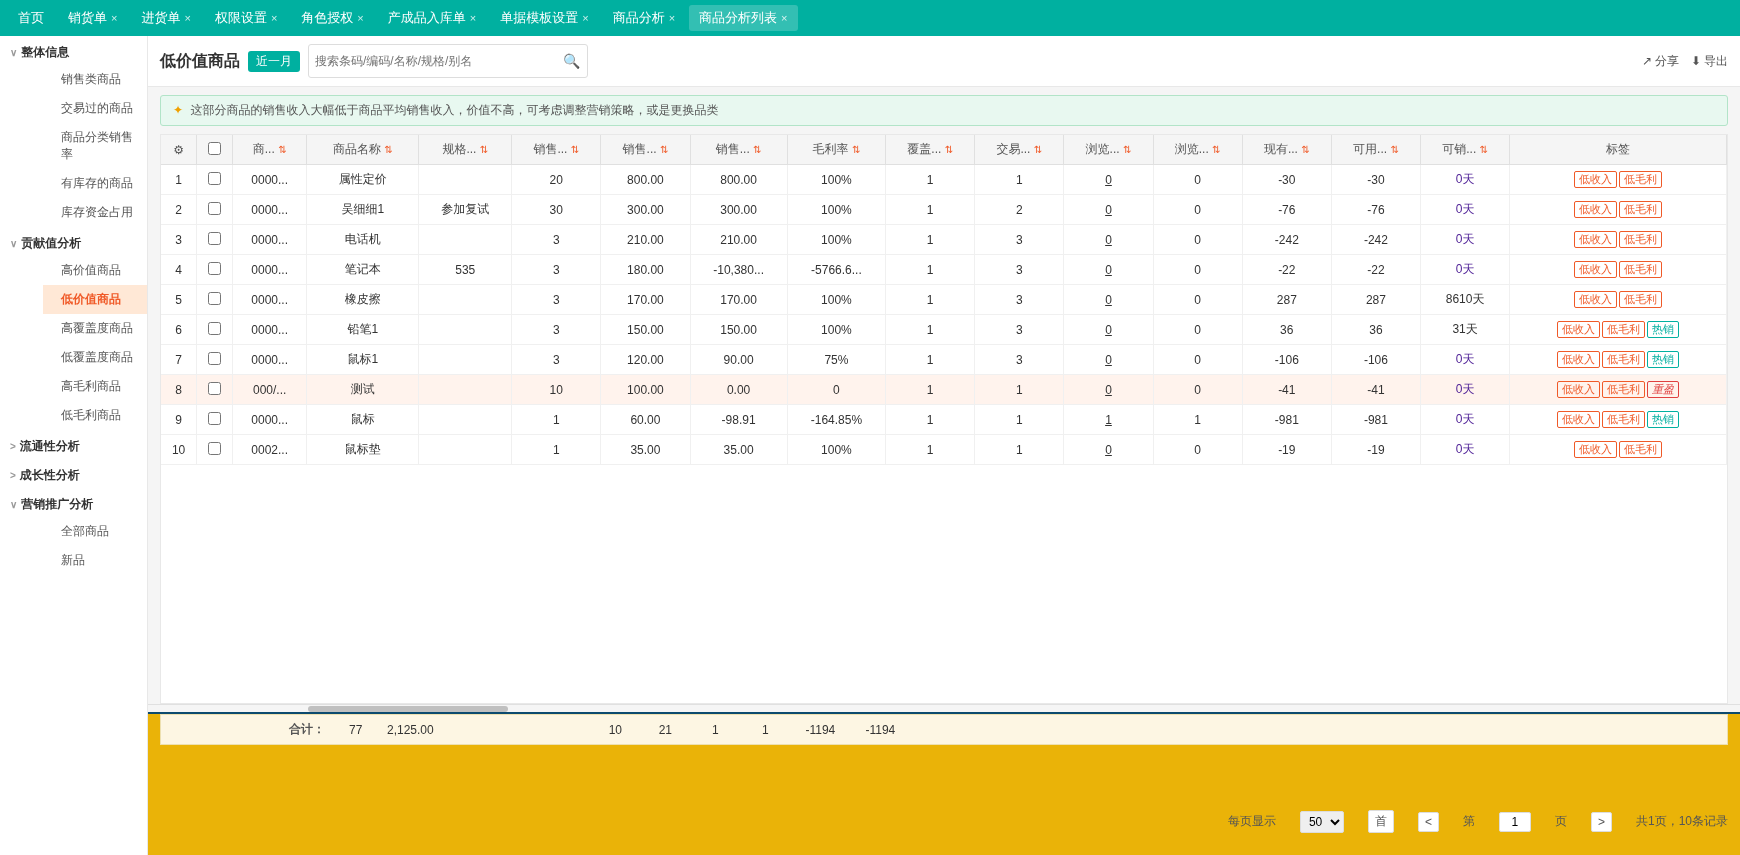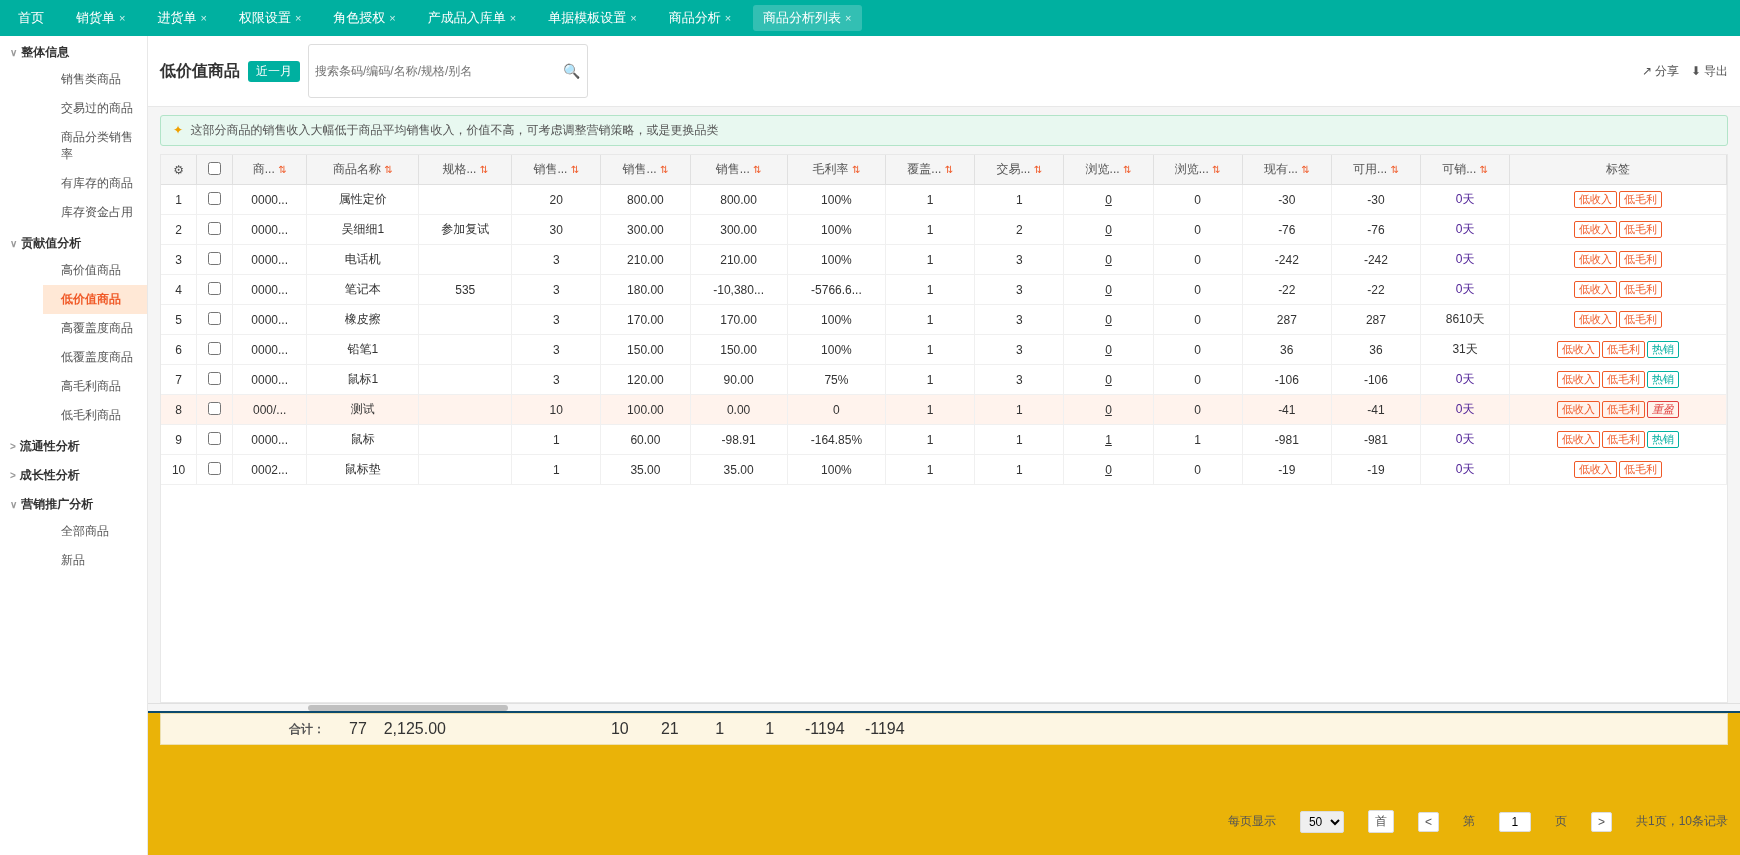--- a/index.html
+++ b/index.html
@@ -5,21 +5,21 @@
     * { box-sizing: border-box; margin: 0; padding: 0; font-family: 'Microsoft YaHei', Arial, sans-serif; font-size: 12px; }
     body { background: #f5f5f5; overflow: hidden; height: 855px; }
 
     
     .top-nav {
       background: #00b0a0;
       height: 36px;
       display: flex;
       align-items: center;
       padding: 0 8px;
-      gap: 12px;
+      gap: 4px;
       flex-shrink: 0;
     }
     .nav-item {
       color: #fff;
       padding: 4px 10px;
       border-radius: 3px;
       cursor: pointer;
       white-space: nowrap;
       font-size: 13px;
     }
@@ -86,21 +86,21 @@
       color: #fff;
       padding: 2px 8px;
       border-radius: 3px;
       font-size: 12px;
     }
     .search-box {
       display: flex;
       align-items: center;
       border: 1px solid #ddd;
       border-radius: 3px;
-      padding: 18px 6px;
+      padding: 8px 6px;
       gap: 4px;
       flex: 1;
       max-width: 280px;
     }
     .search-box input {
       border: none;
       outline: none;
       font-size: 12px;
       color: #999;
       width: 100%;
@@ -213,21 +213,21 @@
     }
     .totals-cells {
       display: flex;
       flex: 1;
       gap: 0;
     }
     .totals-cell {
       text-align: center;
       padding: 0 8px;
       color: #333;
-      font-size: 16px;
+      font-size: 12px;
     }
 
     .pagination-bar {
       display: flex;
       align-items: center;
       justify-content: flex-end;
       padding: 22px 0;
       gap: 24px;
       color: #555;
       font-size: 12px;

